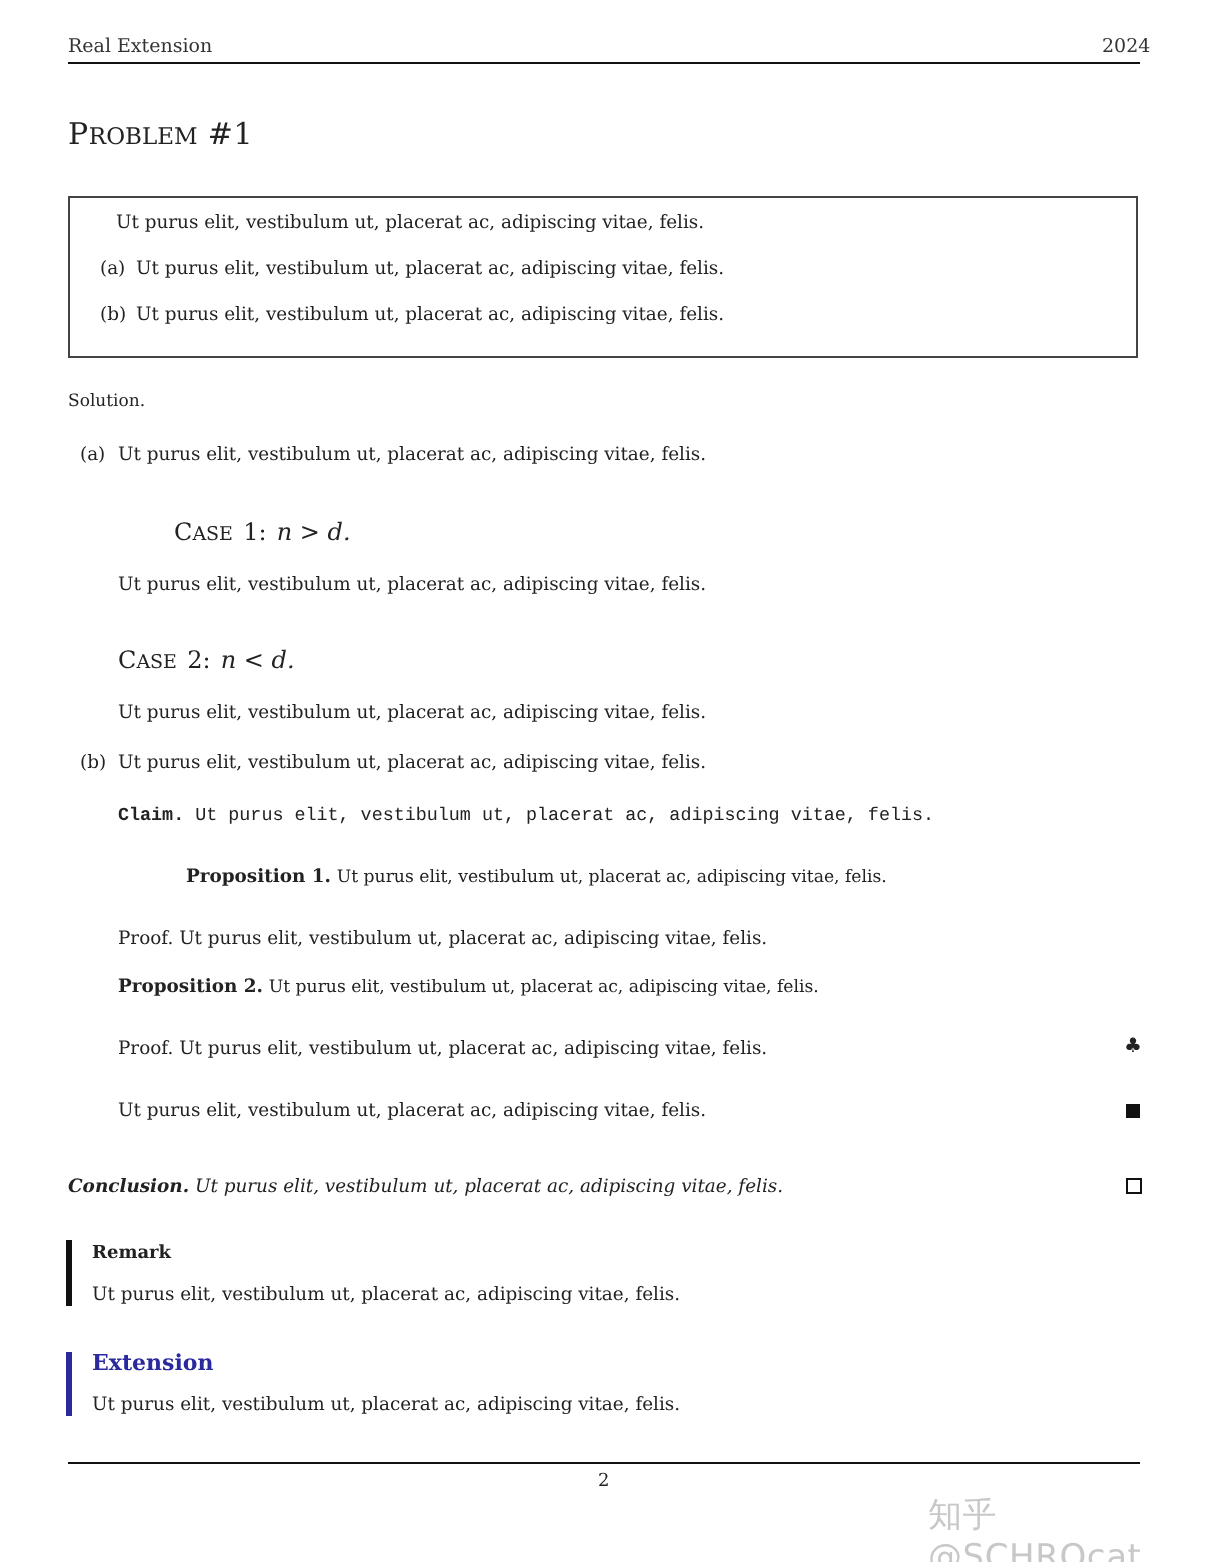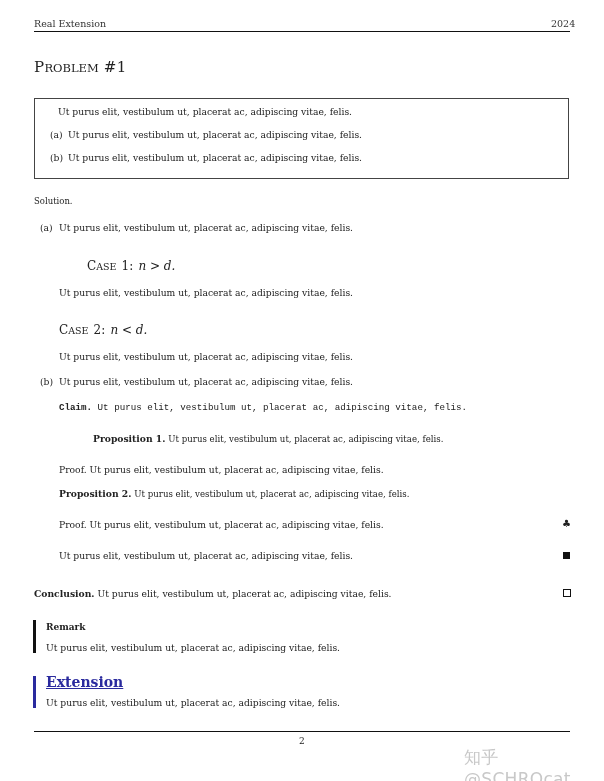--- a/index.html
+++ b/index.html
@@ -85,30 +85,30 @@
 </div>
 <div class="abs txt" style="left:59px; top:519px;">
   <span class="ital">Proof.</span>
   <span>Ut purus elit, vestibulum ut, placerat ac, adipiscing vitae, felis.</span>
 </div>
 <div class="sym" style="left:562px; top:519px;">♣</div>
 
 <div class="abs txt" style="left:59px; top:550px;">Ut purus elit, vestibulum ut, placerat ac, adipiscing vitae, felis.</div>
 <div class="sq-filled" style="left:563px; top:552px;"></div>
 
-<div class="abs txt" style="left:34px; top:588px;">
+<div class="abs txt" style="left:34px; top:588px;font-style:italic;">
   <span class="bold">Conclusion.</span>
   <span>Ut purus elit, vestibulum ut, placerat ac, adipiscing vitae, felis.</span>
 </div>
 <div class="sq-empty" style="left:563px; top:589px;"></div>
 
 <div class="bar" style="left:33px; top:620px; height:33px; background:#111;"></div>
 <div class="abs txt bold" style="left:46px; top:621px; font-size:9px;">Remark</div>
 <div class="abs txt" style="left:46px; top:642px;">Ut purus elit, vestibulum ut, placerat ac, adipiscing vitae, felis.</div>
 
 <div class="bar" style="left:33px; top:676px; height:32px; background:#2a2a9e;"></div>
-<div class="abs txt bold" style="left:46px; top:676px; font-size:14px; color:#2a2a9e;text-decoration:underline;">Extension</div>
+<div class="abs txt bold" style="left:46px; top:676px; font-size:11px; color:#2a2a9e;">Extension</div>
 <div class="abs txt" style="left:46px; top:697px;">Ut purus elit, vestibulum ut, placerat ac, adipiscing vitae, felis.</div>
 
 <div class="rule" style="left:34px; top:731px; width:536px; height:1.2px;"></div>
 <div class="abs txt" style="left:299px; top:735px; font-size:9px;">2</div>
 
 <div class="abs watermark" style="left:446px; top:746px;">知乎 @SCHROcat</div>
 
 </body></html>

